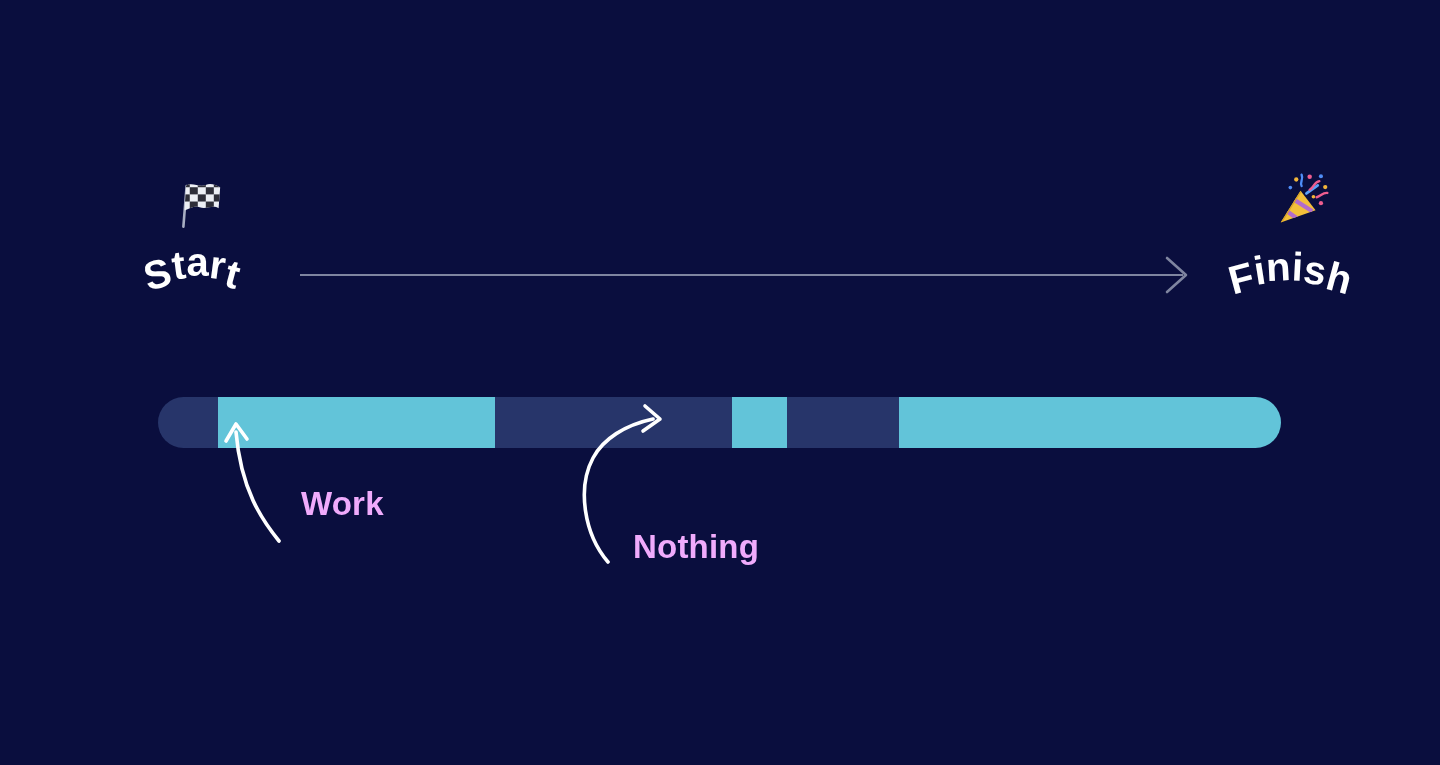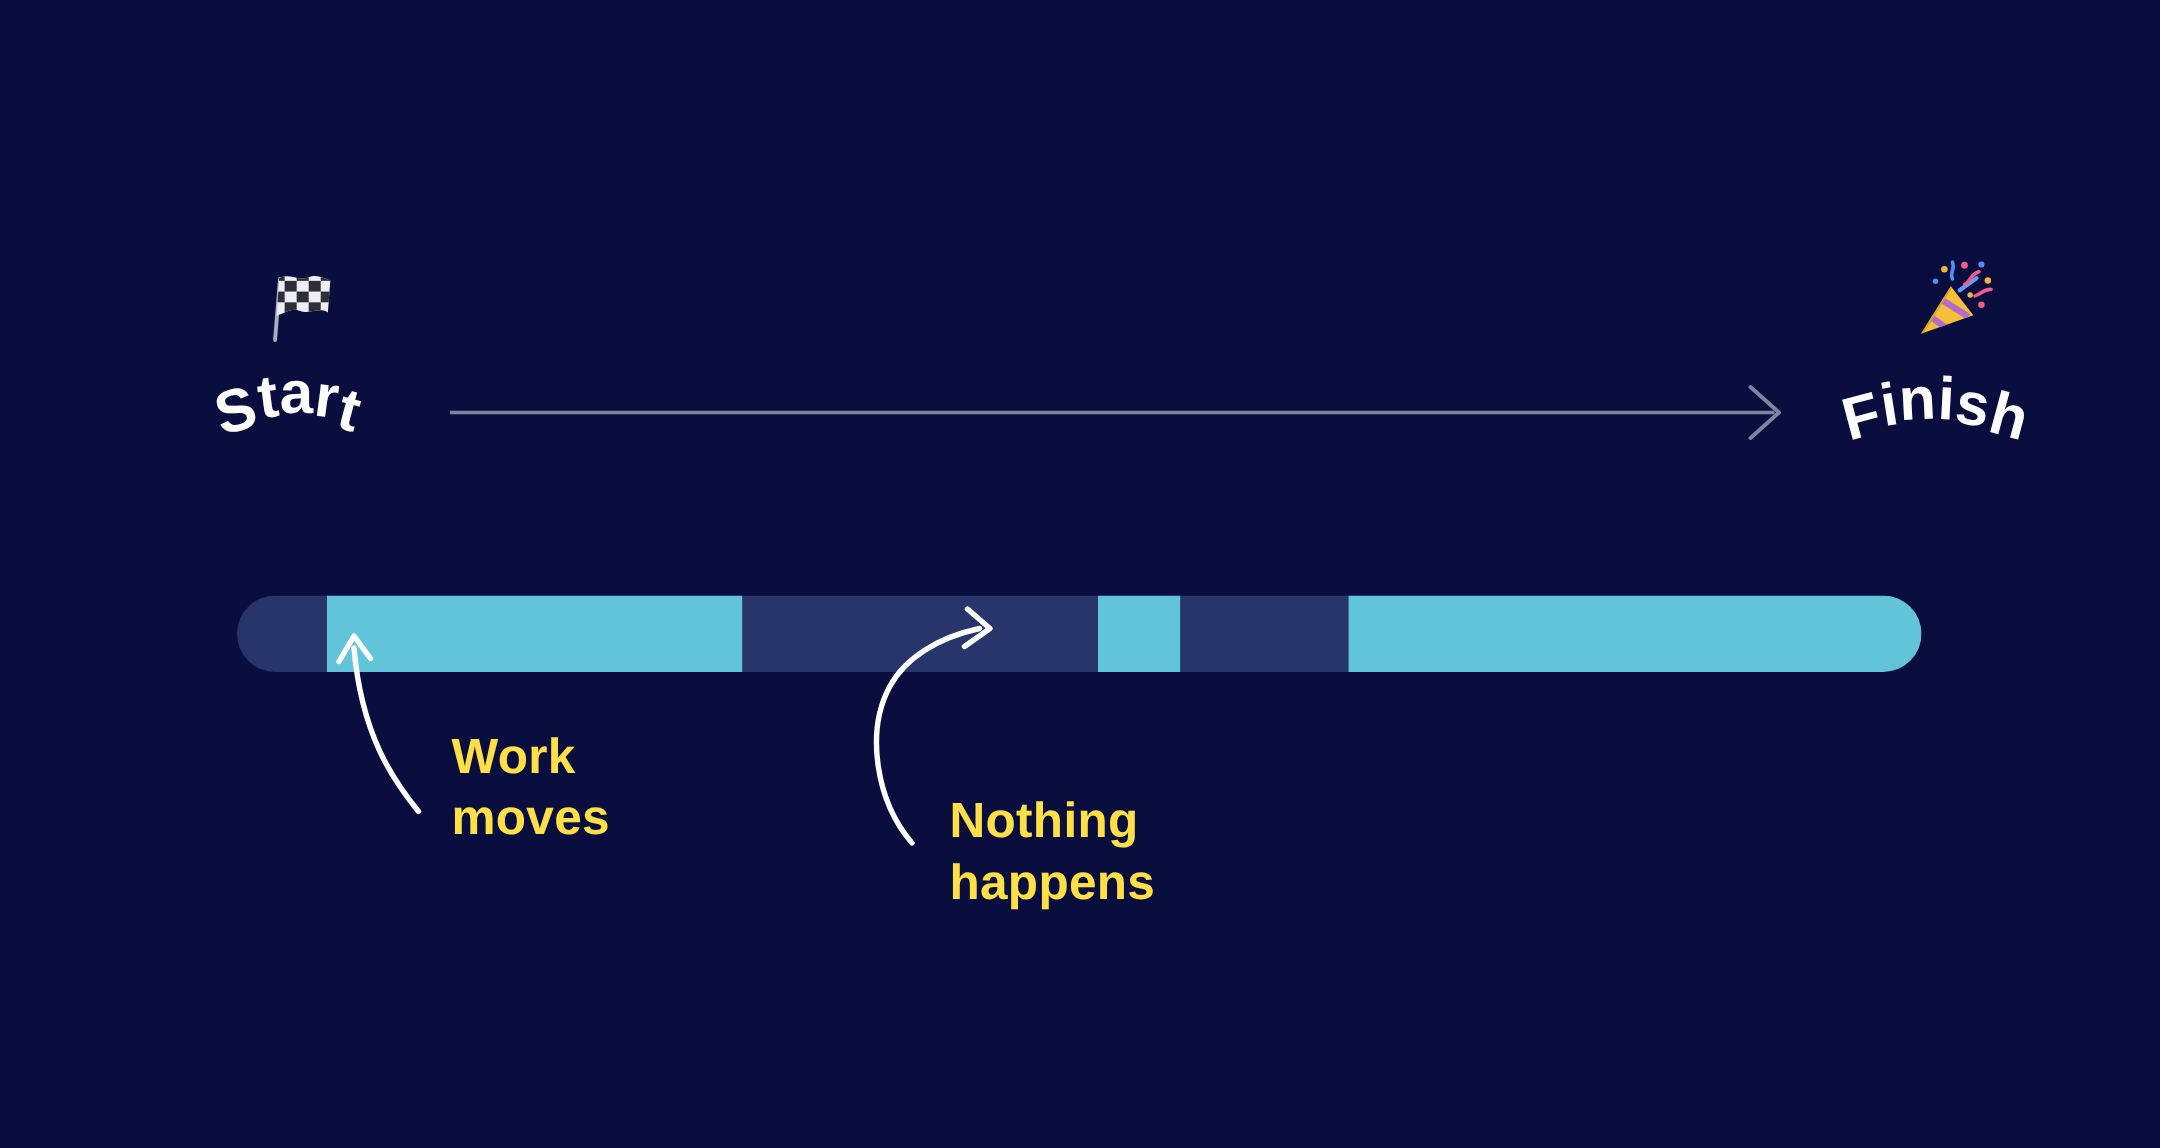--- a/index.html
+++ b/index.html
@@ -41,21 +41,21 @@
   .bar .seg { height: 100%; flex: 0 0 auto; }
 
   .overlay-arrows {
     position: absolute;
     left: 0; top: 0;
     pointer-events: none;
   }
 
   .annotation {
     position: absolute;
-    color: #fde047;
+    color: #f0abfc;
     font-size: 33px;
     font-weight: 700;
     line-height: 41px;
     letter-spacing: 0.2px;
   }
   .annotation-work    { left: 301px; top: 483px; }
   .annotation-nothing { left: 633px; top: 526px; }
 </style>
 </head>
 <body>
@@ -137,21 +137,19 @@
     <g stroke="#ffffff" stroke-width="3.6" fill="none" stroke-linecap="round" stroke-linejoin="round">
       <path d="M279 541 C262 520 241 490 236 432"></path>
       <path d="M226 441 L236 424 L247 439"></path>
       <path d="M608 562 C584 534 577 488 593 458 C603 439 625 425 653 419"></path>
       <path d="M645 406 L660 419 L643 431"></path>
     </g>
   </svg>
 
   <div class="annotation annotation-work">
     <div>Work</div>
-    <div>moves</div>
   </div>
 
   <div class="annotation annotation-nothing">
     <div>Nothing</div>
-    <div>happens</div>
   </div>
 
 </div>
 
 </body></html>

